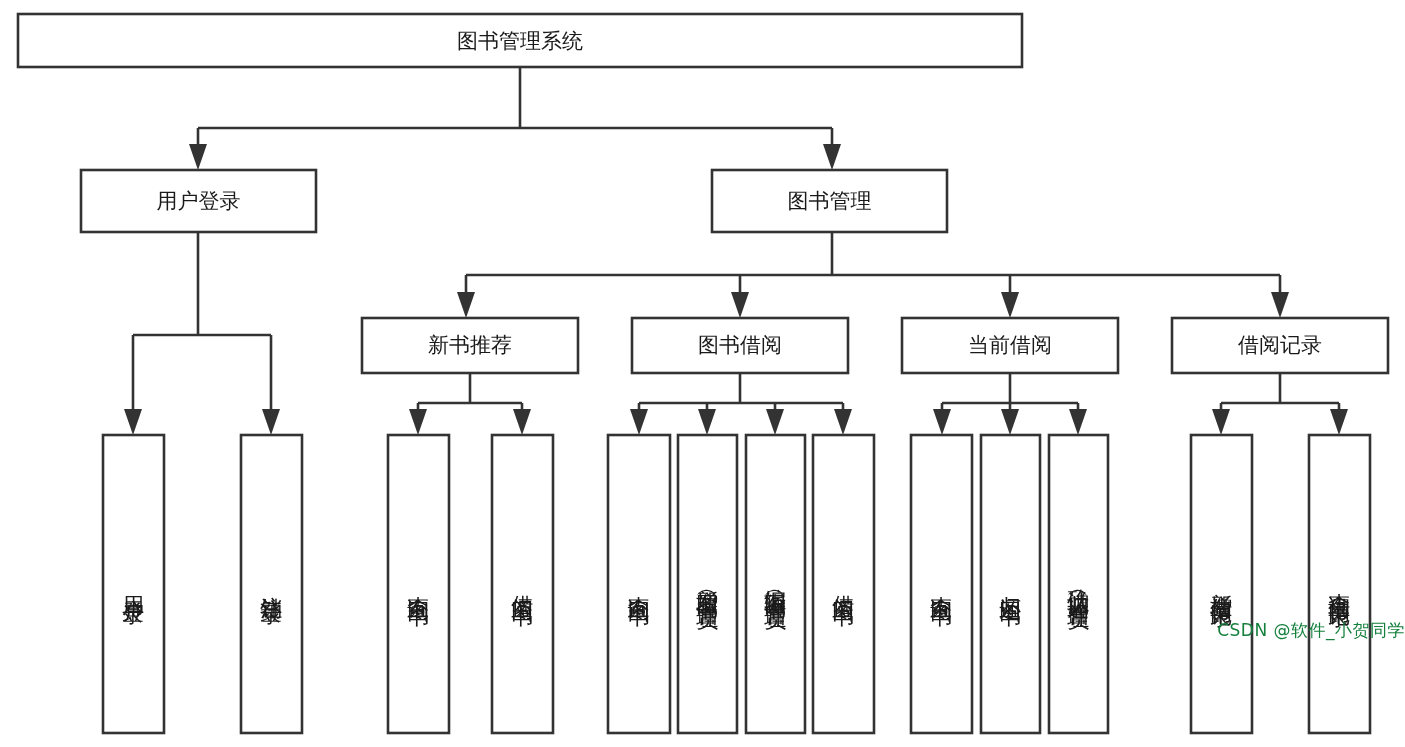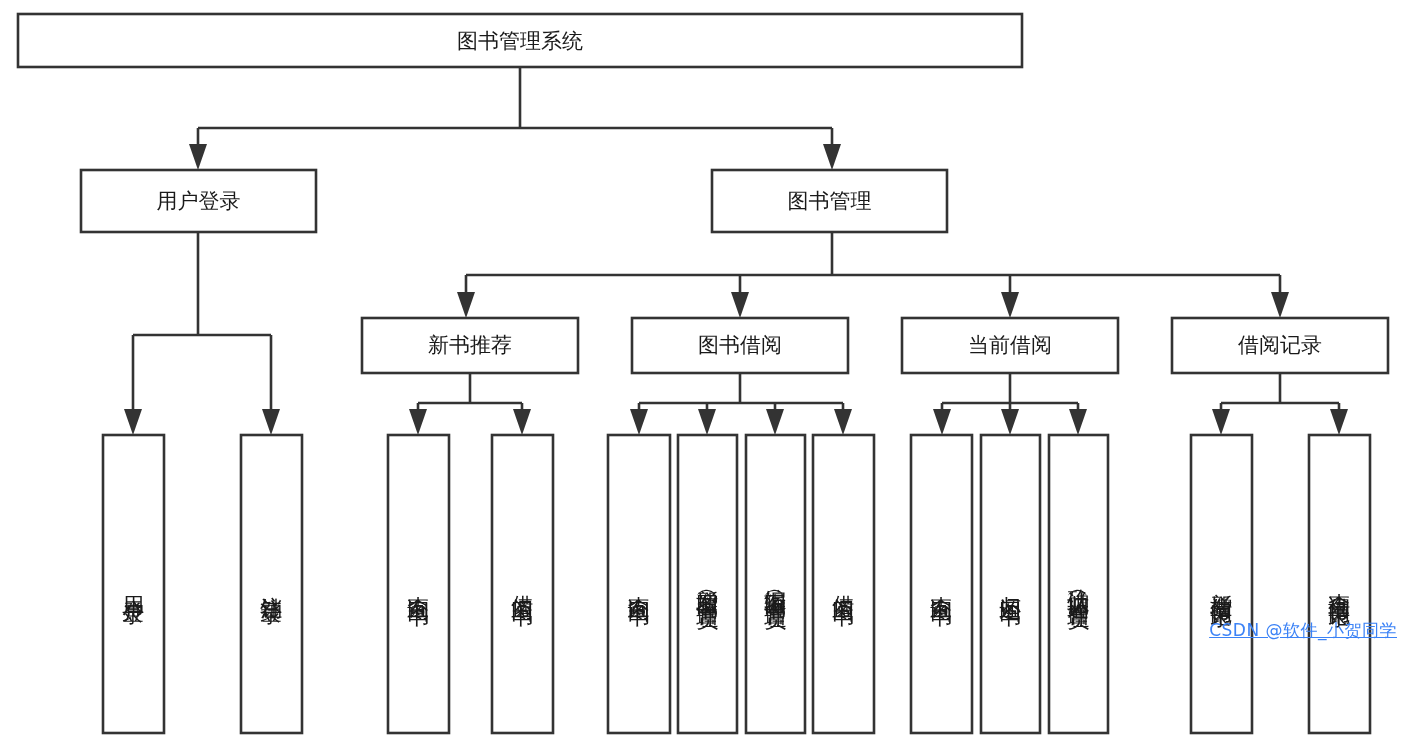--- a/index.html
+++ b/index.html
@@ -59,28 +59,27 @@
     color: #1a1a1a;
     letter-spacing: 3px;
     display: flex;
     align-items: center;
     justify-content: center;
     white-space: nowrap;
     pointer-events: none;
   }
   .watermark {
     position: absolute;
-    right: 8px;
+    right: 0;
     bottom: 6px;
     font-family: "DejaVu Sans", "Liberation Sans", sans-serif;
     font-size: 17px;
-    color: #3b82f6;
+    color: #15803d;
     letter-spacing: 0.5px;
     white-space: nowrap;
-    text-decoration: underline;
   }
 </style>
 </head>
 <body>
 
 <div id="diagram-root">
 
   <svg id="tree" viewBox="0 0 1405 747" xmlns="http://www.w3.org/2000/svg">
 
     <g>

